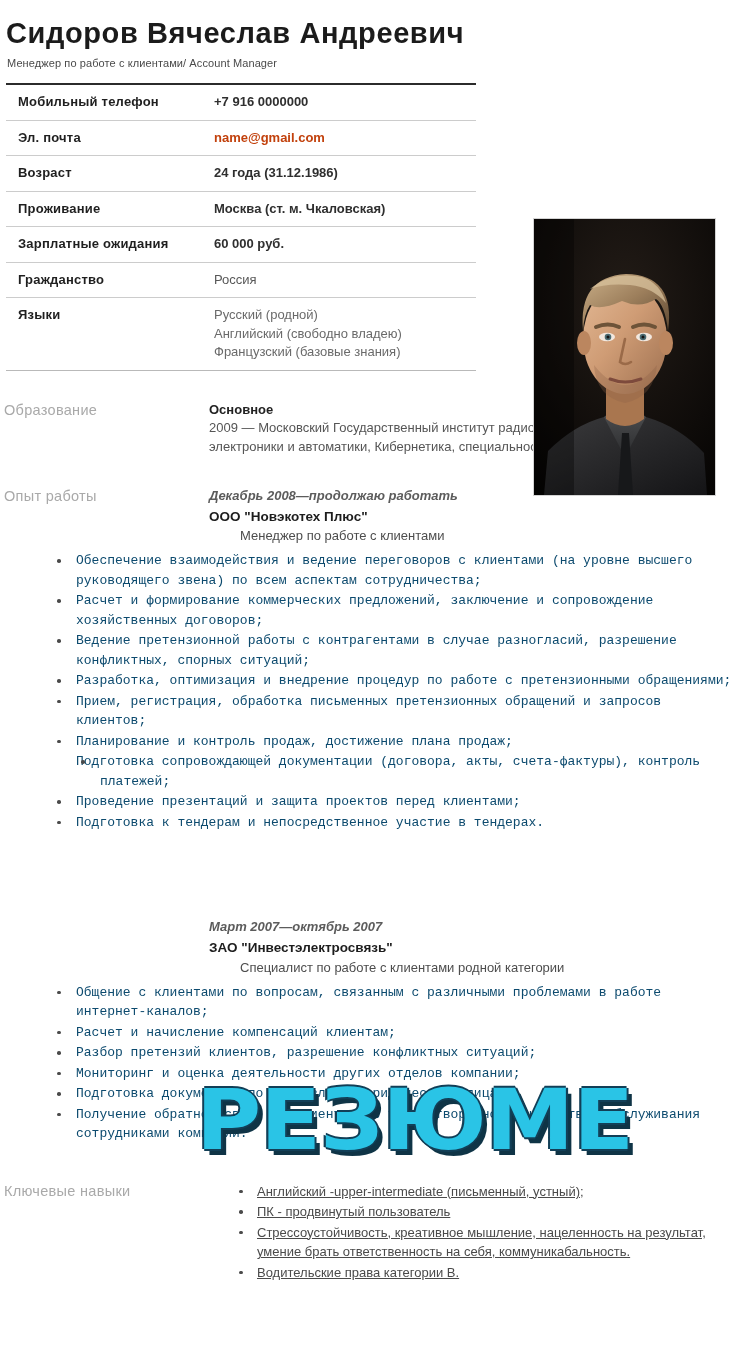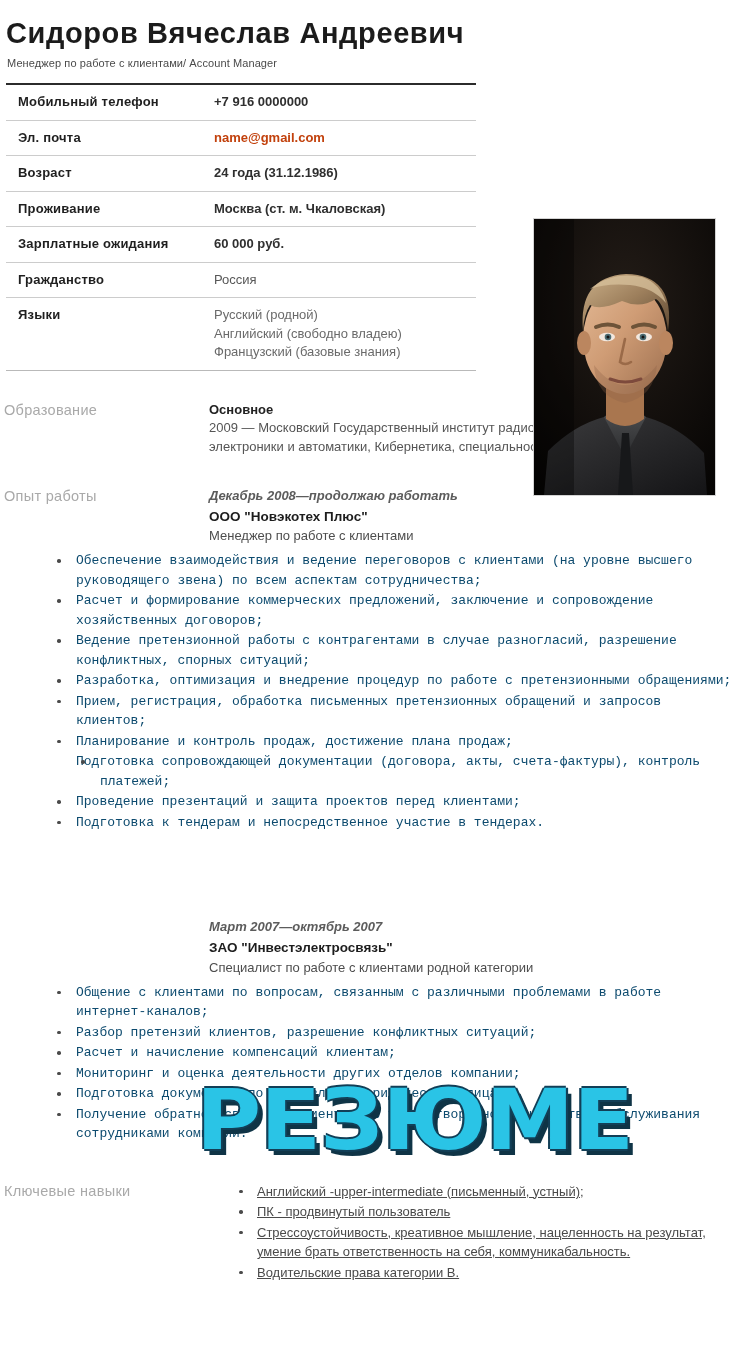--- a/index.html
+++ b/index.html
@@ -137,20 +137,21 @@
   .entry-company {
     font-weight: bold;
     color: #1d1d1d;
     font-size: 13.5px;
     margin-top: 1px;
   }
   .entry-role {
     color: #4d4d4d;
     font-size: 13px;
     margin-top: 1px;
+    margin-left: 31px;
   }
   .entry-desc { color: #555555; }
 
   
   ul.duties {
     list-style: none;
     margin: 5px 0 0 0;
     padding: 0 20px 0 48px;
     font-size: 13px;
     line-height: 1.5;
@@ -376,22 +377,22 @@
   <div class="section job-two">
     <div class="section-label">Опыт работы</div>
     <div class="section-body">
       <div class="entry-period">Март 2007—октябрь 2007</div>
       <div class="entry-company">ЗАО "Инвестэлектросвязь"</div>
       <div class="entry-role">Специалист по работе с клиентами родной категории</div>
     </div>
   </div>
   <ul class="duties">
     <li>Общение с клиентами по вопросам, связанным с различными проблемами в работе интернет-каналов;</li>
+    <li>Расчет и начисление компенсаций клиентам;</li>
     <li>Разбор претензий клиентов, разрешение конфликтных ситуаций;</li>
-    <li>Расчет и начисление компенсаций клиентам;</li>
     <li>Мониторинг и оценка деятельности других отделов компании;</li>
     <li>Подготовка документов по составлению юридическими лицами;</li>
     <li>Получение обратной связи от клиентов об удовлетворенности качеством обслуживания сотрудниками компании.</li>
   </ul>
 
   <div class="section skills-section">
     <div class="section-label">Ключевые навыки</div>
     <div class="section-body">
       <ul class="skills">
         <li>Английский -upper-intermediate (письменный, устный);</li>

